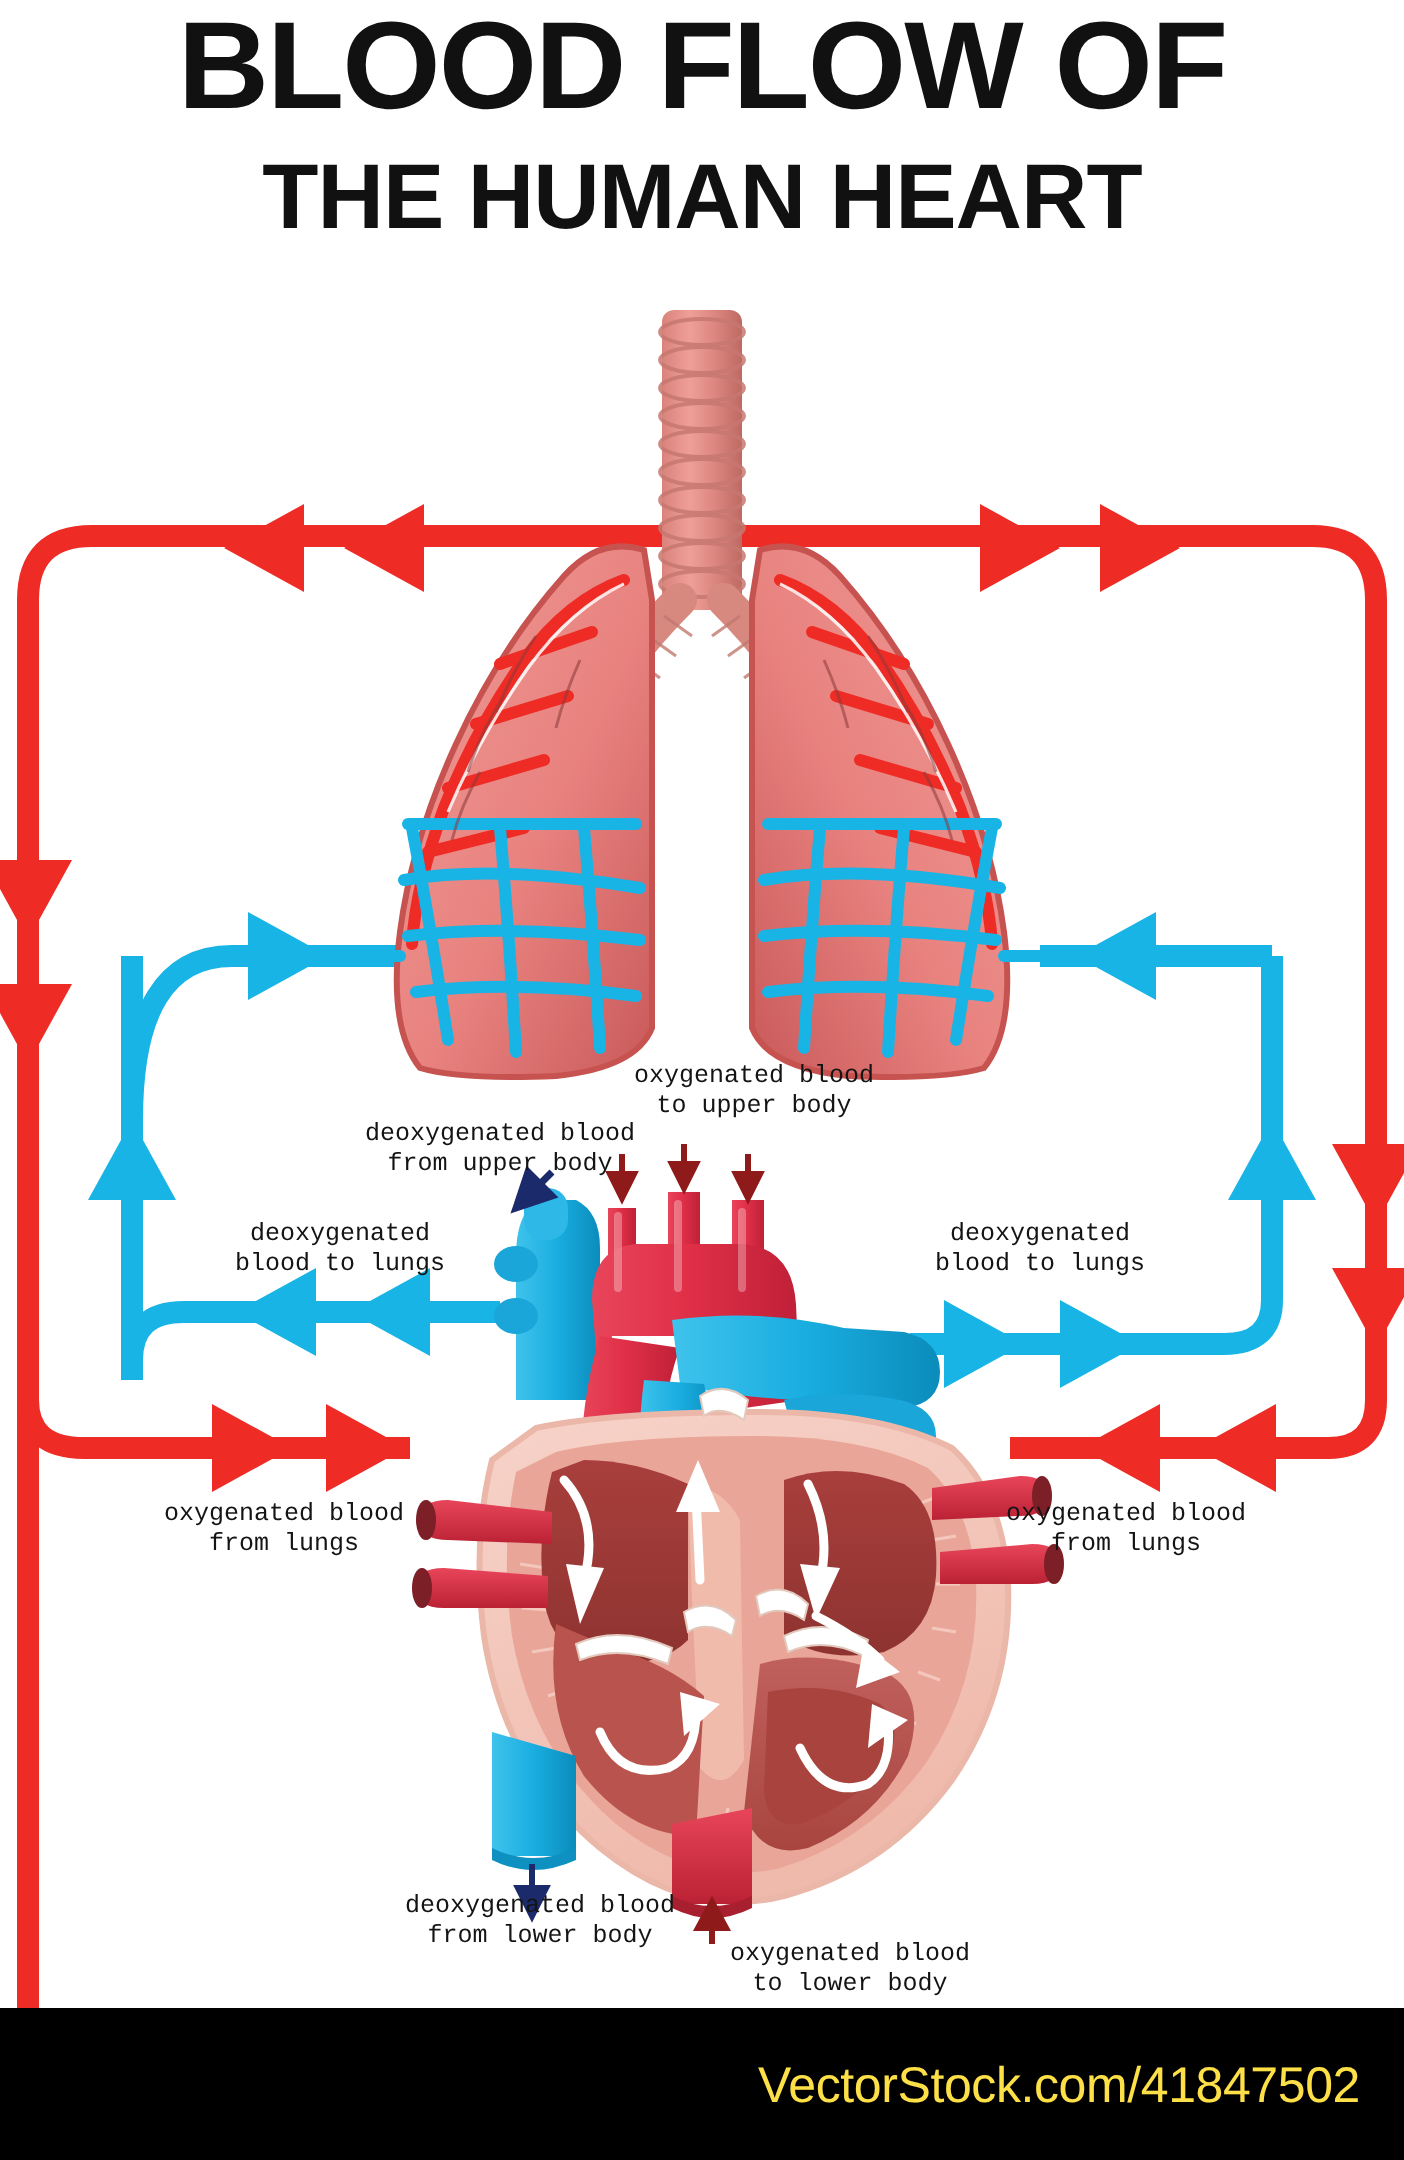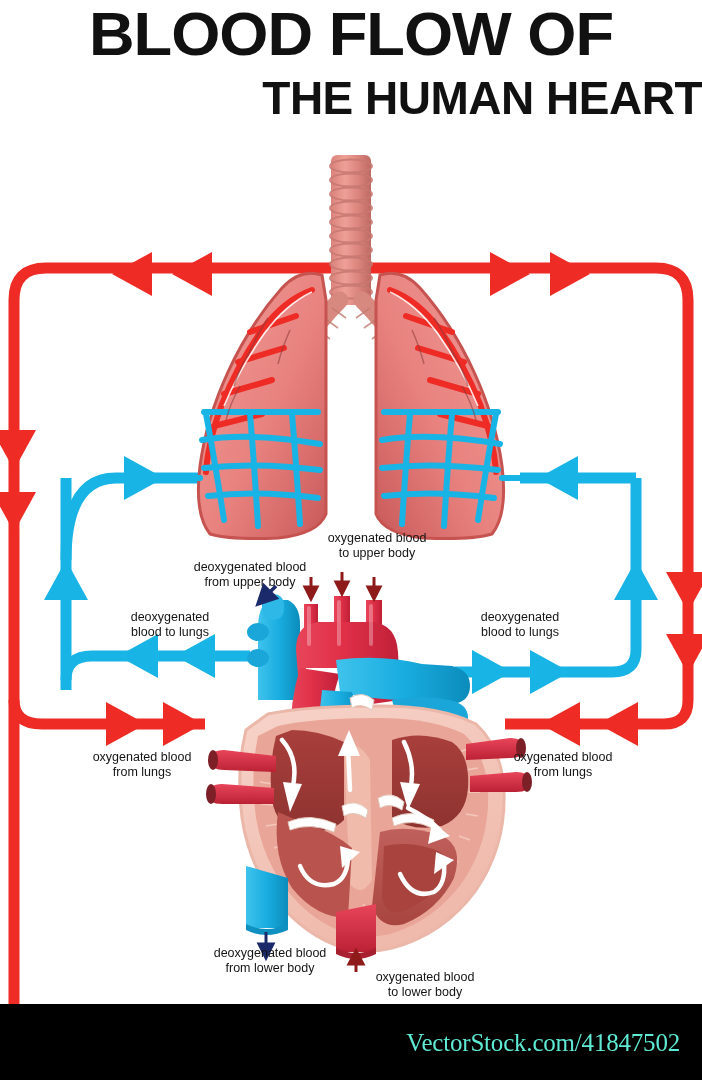--- a/index.html
+++ b/index.html
@@ -7,35 +7,35 @@
        font-family:"Liberation Sans",sans-serif;}
   #stage{position:absolute;inset:0;width:702px;height:944px;background:#ffffff;}
 
   
   .title-block{position:absolute;left:0;top:0;width:702px;text-align:center;}
   .title-main{font-family:"Liberation Sans",sans-serif;font-weight:bold;
     font-size:62px;line-height:64px;letter-spacing:-1px;color:#111111;
     margin:0;padding-top:2px;transform:scaleX(1.02);}
   .title-sub{font-family:"Liberation Sans",sans-serif;font-weight:bold;
     font-size:46px;line-height:52px;letter-spacing:-0.5px;color:#111111;margin:0;
-    padding-top:6px;text-align:right;}
+    padding-top:6px;}
 
   
-  .lbl{position:absolute;font-family:Liberation Sans, sans-serif;
+  .lbl{position:absolute;font-family:Liberation Mono, monospace;
     font-size:12.5px;line-height:14.5px;color:#141414;white-space:pre-line;}
   .lbl.c{text-align:center;}
 
   
   .footer{position:absolute;left:0;top:1004px;width:702px;height:76px;
     background:#000000;}
   .footer-logo{position:absolute;left:28px;top:18px;color:#ffffff;
     font-family:"Liberation Sans",sans-serif;font-size:34px;font-weight:bold;
     letter-spacing:-0.5px;}
-  .footer-url{position:absolute;right:22px;top:25px;color:#5eead4;
-    font-family:Liberation Serif, serif;font-size:25px;letter-spacing:-0.2px;}
+  .footer-url{position:absolute;right:22px;top:25px;color:#fde047;
+    font-family:Liberation Sans, sans-serif;font-size:25px;letter-spacing:-0.2px;}
 
   svg{display:block;}
   .artboard{position:absolute;left:0;top:0;}
 </style>
 </head>
 <body>
 
 <div id="stage">
 
   <div class="title-block">

